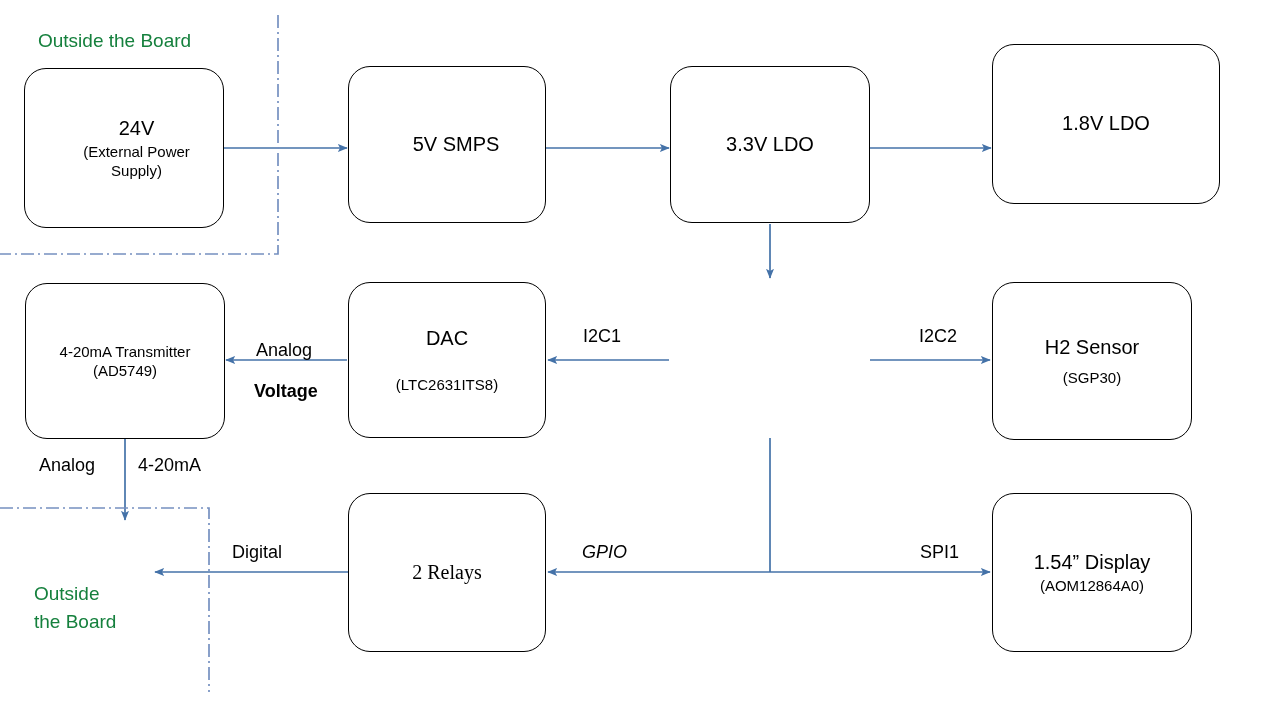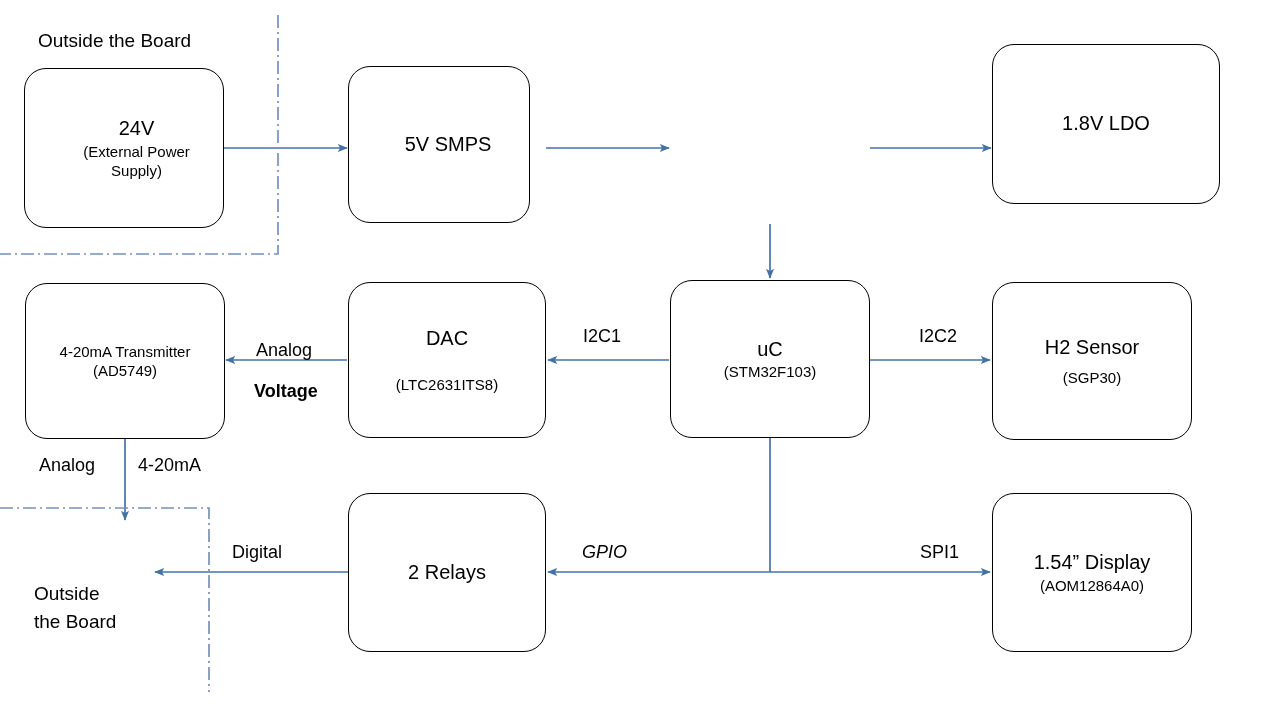--- a/index.html
+++ b/index.html
@@ -52,21 +52,21 @@
   }
   .edge-label {
     position: absolute;
     font-size: 18px;
     color: #000000;
     white-space: nowrap;
   }
   .zone-label {
     position: absolute;
     font-size: 19px;
-    color: #000000;
+    color: #15803d;
     white-space: nowrap;
     line-height: 1.45;
   }
   .zone-label.two-line {
     text-align: left;
   }
 </style>
 </head>
 <body>
 
@@ -118,50 +118,49 @@
     <div>Outside</div>
     <div>the Board</div>
   </div>
 
   <div class="block" style="left:24px; top:68px; width:200px; height:160px;padding-left:25px;">
     <div class="title">24V</div>
     <div class="sub">(External Power</div>
     <div class="sub">Supply)</div>
   </div>
 
-  <div class="block" style="left:348px; top:66px; width:182px; height:157px;padding-left:18px;">
+  <div class="block" style="left:348px; top:66px; width:198px; height:157px;padding-left:18px;">
     <div class="title">5V SMPS</div>
   </div>
 
+  <div class="block" style="left:670px; top:66px; width:200px; height:157px;">
+    <div class="title">3.3V LDO</div>
+  </div>
 
   <div class="block" style="left:992px; top:44px; width:228px; height:160px;">
     <div class="title">1.8V LDO</div>
   </div>
 
   <div class="block" style="left:25px; top:283px; width:200px; height:156px;align-items:center;">
     <div class="title small">4-20mA Transmitter</div>
     <div class="sub">(AD5749)</div>
   </div>
 
   <div class="block" style="left:348px; top:282px; width:198px; height:156px;gap:24px;">
     <div class="title">DAC</div>
     <div class="sub">(LTC2631ITS8)</div>
   </div>
 
-  <div class="block" style="left:670px; top:280px; width:200px; height:158px;">
-    <div class="title">uC</div>
-    <div class="sub">(STM32F103)</div>
-  </div>
 
   <div class="block" style="left:992px; top:282px; width:200px; height:158px;gap:8px;">
     <div class="title">H2 Sensor</div>
     <div class="sub">(SGP30)</div>
   </div>
 
-  <div class="block" style="left:348px; top:493px; width:198px; height:159px;">
+  <div class="block" style="left:348px; top:493px; width:198px; height:159px;font-family:Liberation Serif, serif;">
     <div class="title">2 Relays</div>
   </div>
 
   <div class="block" style="left:992px; top:493px; width:200px; height:159px;">
     <div class="title">1.54” Display</div>
     <div class="sub">(AOM12864A0)</div>
   </div>
 
   <div class="edge-label" style="left:256px; top:340px;">Analog</div>
   <div class="edge-label" style="left:254px; top:381px;font-weight:bold;">Voltage</div>

